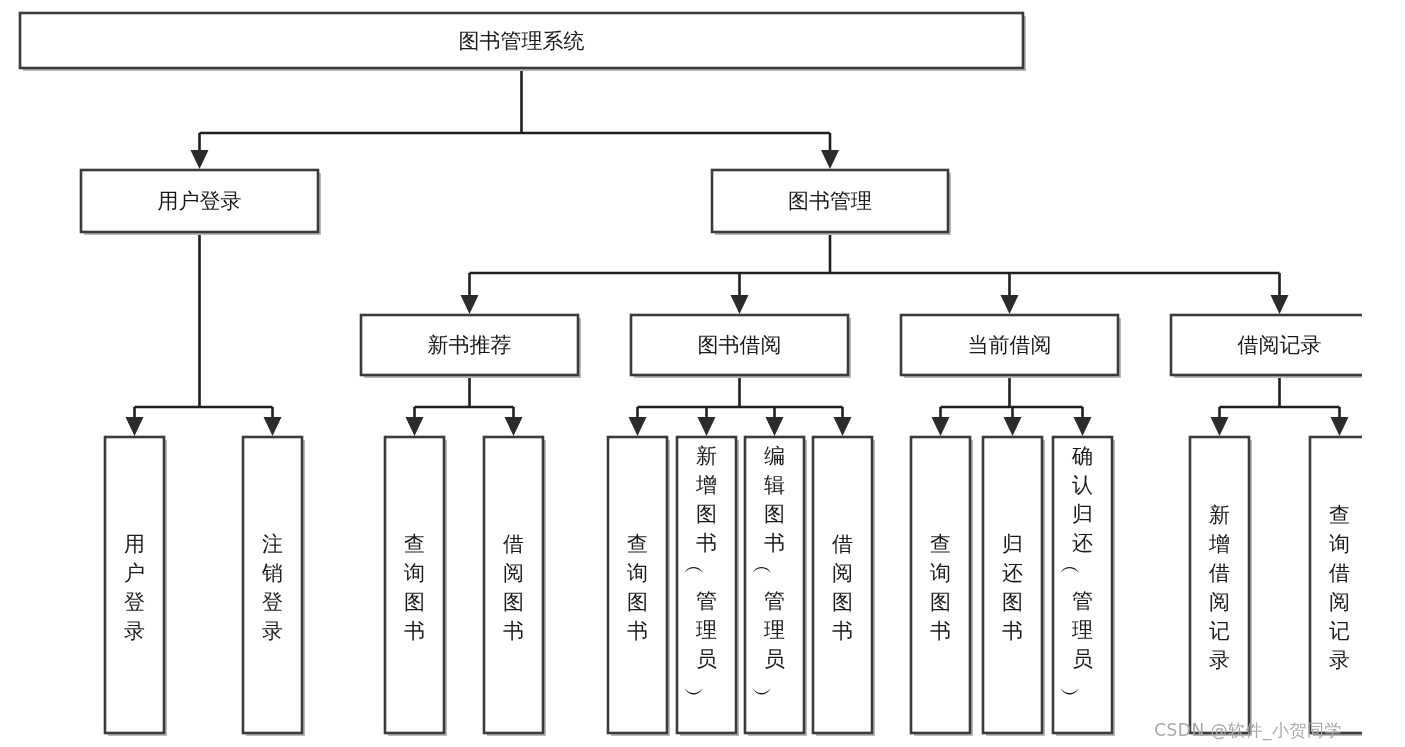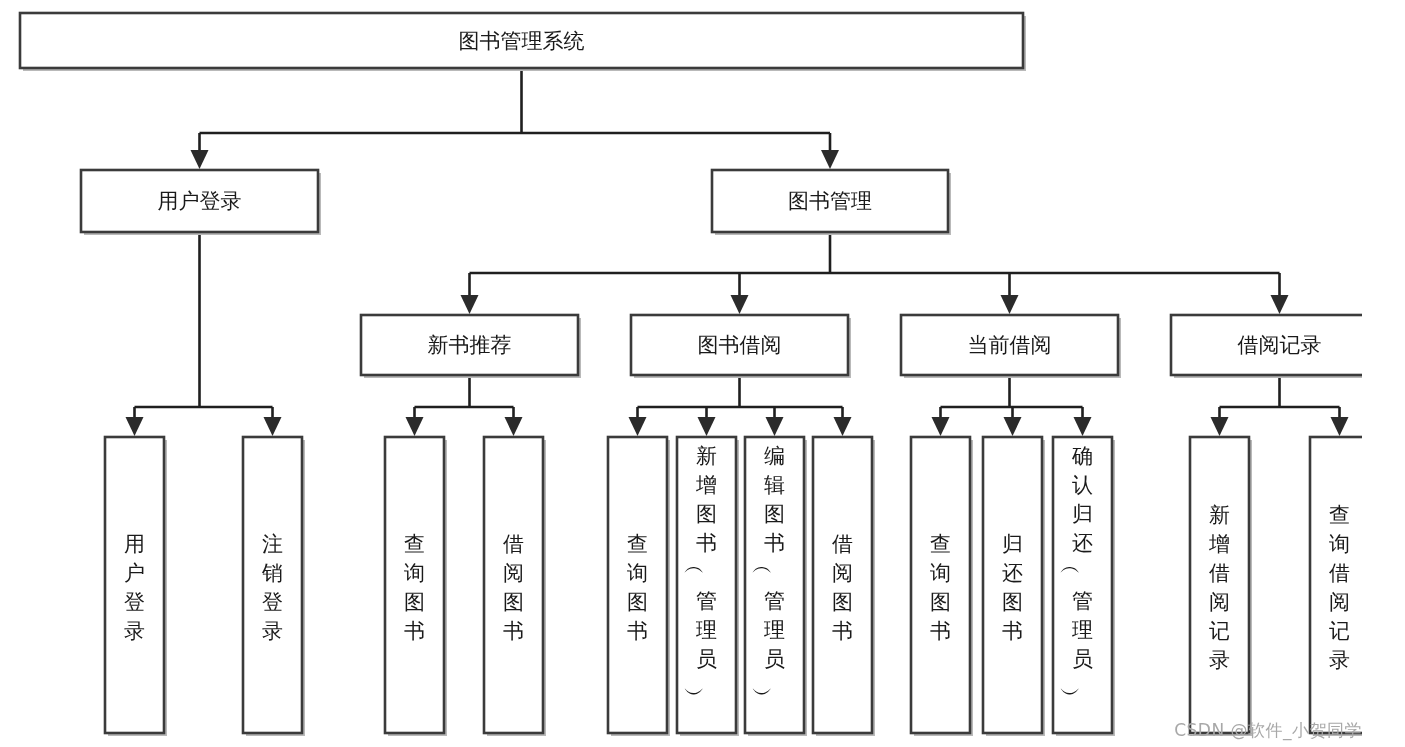--- a/index.html
+++ b/index.html
@@ -43,21 +43,21 @@
     dominant-baseline: middle;
   }
   .node-label-v {
     font-family: "DejaVu Sans", "Liberation Sans", sans-serif;
     font-size: 21px;
     fill: #1a1a1a;
     text-anchor: middle;
   }
   .watermark {
     position: absolute;
-    right: 0;
+    right: 20px;
     bottom: 5px;
     font-family: "DejaVu Sans", "Liberation Sans", sans-serif;
     font-size: 17px;
     color: #a8a8a8;
     letter-spacing: 0.5px;
     white-space: nowrap;
     user-select: none;
   }
 </style>
 </head>

